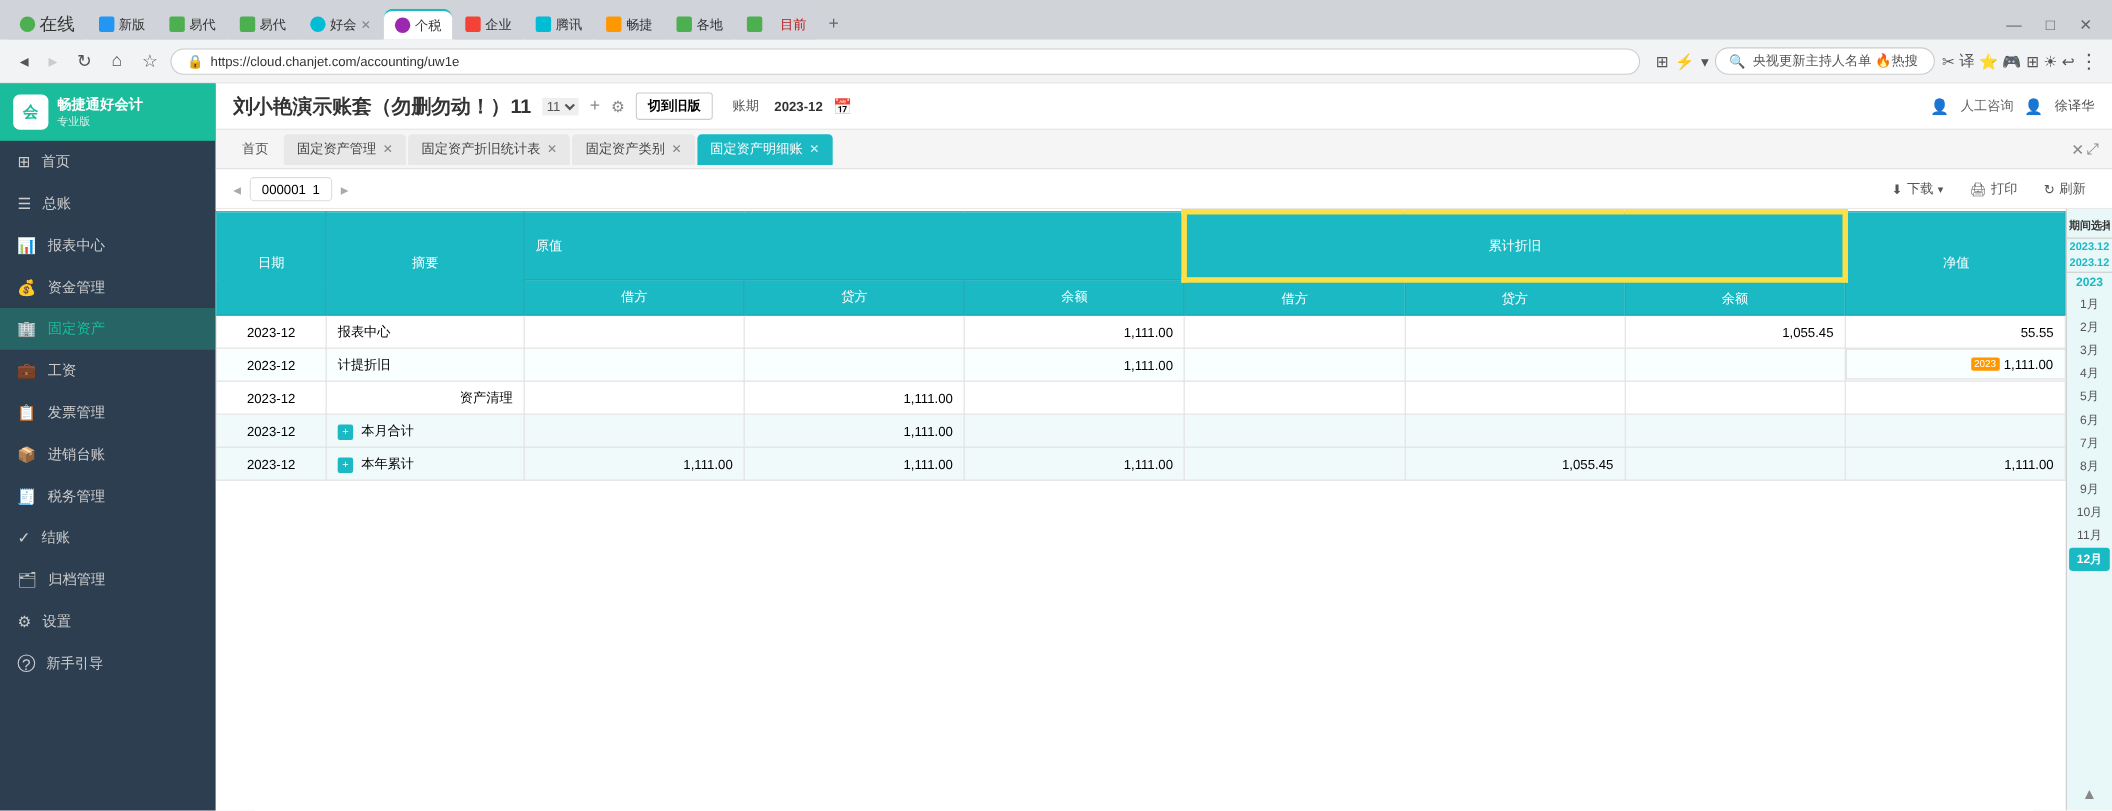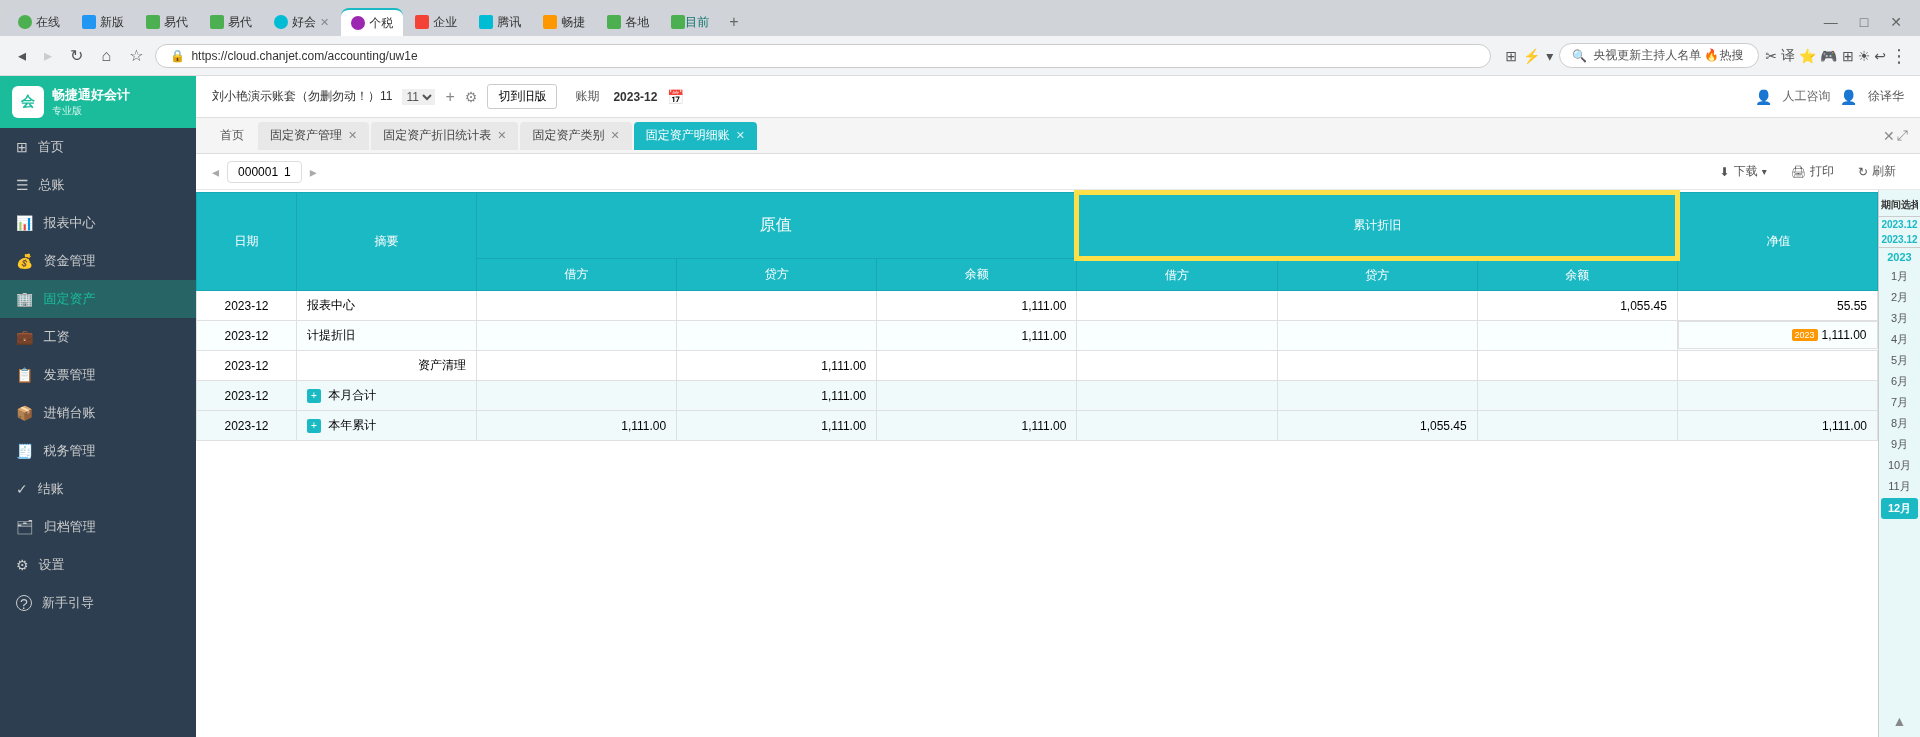--- a/index.html
+++ b/index.html
@@ -4,21 +4,21 @@
   <style>
     * { box-sizing: border-box; margin: 0; padding: 0; }
     body { font-family: 'Microsoft YaHei', Arial, sans-serif; font-size: 12px; background: #f0f0f0; overflow: hidden; }
   </style>
 </head>
 <body>
 
 <div style="background:#dee1e6;">
 
   <div style="display:flex; align-items:flex-end; height:36px; padding:0 8px; gap:2px; background:#d0d3d8;">
-    <div style="display:flex;align-items:center;gap:4px;padding:0 10px;height:28px;background:#d0d3d9;border-radius:8px 8px 0 0;font-size:12px;color:#333;">
+    <div style="display:flex;align-items:center;gap:4px;padding:0 10px;height:28px;background:#d0d3d9;border-radius:8px 8px 0 0;font-size:16px;color:#333;">
       <span style="width:14px;height:14px;background:#4caf50;border-radius:50%;display:inline-block;"></span>
       <span>在线</span>
     </div>
     <div style="display:flex;align-items:center;gap:4px;padding:0 10px;height:28px;background:#d0d3d9;border-radius:8px 8px 0 0;font-size:12px;color:#333;">
       <span style="width:14px;height:14px;background:#2196f3;border-radius:2px;display:inline-block;"></span>
       <span>新版</span>
     </div>
     <div style="display:flex;align-items:center;gap:4px;padding:0 10px;height:28px;background:#d0d3d9;border-radius:8px 8px 0 0;font-size:12px;color:#333;">
       <span style="width:14px;height:14px;background:#4caf50;border-radius:2px;display:inline-block;"></span>
       <span>易代</span>
@@ -45,21 +45,21 @@
       <span>腾讯</span>
     </div>
     <div style="display:flex;align-items:center;gap:4px;padding:0 10px;height:28px;background:#d0d3d9;border-radius:8px 8px 0 0;font-size:12px;color:#333;">
       <span style="width:14px;height:14px;background:#ff9800;border-radius:2px;display:inline-block;"></span>
       <span>畅捷</span>
     </div>
     <div style="display:flex;align-items:center;gap:4px;padding:0 10px;height:28px;background:#d0d3d9;border-radius:8px 8px 0 0;font-size:12px;color:#333;">
       <span style="width:14px;height:14px;background:#4caf50;border-radius:2px;display:inline-block;"></span>
       <span>各地</span>
     </div>
-    <div style="display:flex;align-items:center;gap:0;padding:0 10px;height:28px;background:#d0d3d9;border-radius:8px 8px 0 0;font-size:12px;color:#0f766e;">
+    <div style="display:flex;align-items:center;gap:16px;padding:0 10px;height:28px;background:#d0d3d9;border-radius:8px 8px 0 0;font-size:12px;color:#b91c1c;">
       <span style="width:14px;height:14px;background:#4caf50;border-radius:2px;display:inline-block;"></span>
       <span>目前</span>
     </div>
     <div style="padding:0 8px;height:28px;display:flex;align-items:center;color:#666;font-size:16px;cursor:pointer;">+</div>
     <div style="flex:1;"></div>
     <div style="padding:0 10px;height:28px;display:flex;align-items:center;color:#666;font-size:14px;cursor:pointer;">—</div>
     <div style="padding:0 10px;height:28px;display:flex;align-items:center;color:#666;font-size:14px;cursor:pointer;">□</div>
     <div style="padding:0 10px;height:28px;display:flex;align-items:center;color:#666;font-size:14px;cursor:pointer;">✕</div>
   </div>
 
@@ -158,27 +158,27 @@
       <div style="display:flex;align-items:center;padding:10px 16px;cursor:pointer;color:#ccc;gap:10px;font-size:13px;">
         <span style="font-size:14px;border:1px solid #ccc;border-radius:50%;width:16px;height:16px;text-align:center;line-height:16px;display:inline-block;">?</span>
         <span>新手引导</span>
       </div>
     </div>
   </div>
 
   <div style="flex:1;display:flex;flex-direction:column;overflow:hidden;">
 
     <div style="background:#fff;border-bottom:1px solid #e0e0e0;padding:0 16px;height:42px;display:flex;align-items:center;gap:10px;">
-      <span style="font-size:12px;color:#333;">刘小艳演示账套（勿删勿动！）11</span>
+      <span style="font-size:18px;color:#333;font-weight:bold;">刘小艳演示账套（勿删勿动！）11</span>
       <select style="border:none;font-size:12px;color:#555;cursor:pointer;">
         <option>11</option>
       </select>
       <button style="background:none;border:none;cursor:pointer;font-size:16px;color:#888;">+</button>
       <button style="background:none;border:none;cursor:pointer;font-size:14px;color:#888;">⚙</button>
-      <button style="background:#fff;border:1px solid #ccc;padding:3px 10px;border-radius:3px;font-size:12px;cursor:pointer;">切到旧版</button>
+      <button style="background:#fff;border:1px solid #ccc;padding:3px 10px;border-radius:3px;font-size:12px;cursor:pointer;font-weight:bold;">切到旧版</button>
       <span style="font-size:12px;color:#555;margin-left:8px;">账期</span>
       <span style="font-size:12px;color:#333;font-weight:bold;margin-left:4px;">2023-12</span>
       <span style="font-size:14px;cursor:pointer;color:#888;">📅</span>
       <div style="flex:1;"></div>
       <span style="font-size:14px;color:#888;cursor:pointer;">👤</span>
       <span style="font-size:12px;color:#666;cursor:pointer;">人工咨询</span>
       <span style="font-size:14px;color:#888;">👤</span>
       <span style="font-size:12px;color:#555;">徐译华</span>
     </div>
 
@@ -231,21 +231,21 @@
     </div>
 
     <div style="flex:1;display:flex;overflow:hidden;">
 
       <div style="flex:1;overflow:auto;padding:0;">
         <table style="width:100%;border-collapse:collapse;">
           <thead>
             <tr style="background:#1ab9c4;color:#fff;">
               <th rowspan="2" style="padding:8px 10px;text-align:center;font-weight:normal;font-size:12px;border:1px solid #16a8b5;width:100px;margin-left:28px;">日期</th>
               <th rowspan="2" style="padding:8px 10px;text-align:center;font-weight:normal;font-size:12px;border:1px solid #16a8b5;width:180px;">摘要</th>
-              <th colspan="3" style="padding:22px 10px;text-align:center;font-weight:normal;font-size:16px;border:1px solid #16a8b5;">原值</th>
+              <th colspan="3" style="padding:22px 10px;text-align:left;font-weight:normal;font-size:12px;border:1px solid #16a8b5;">原值</th>
               <th colspan="3" style="padding:8px 10px;text-align:center;font-weight:normal;font-size:12px;border:5px solid #fde047;">累计折旧</th>
               <th rowspan="2" style="padding:8px 10px;text-align:center;font-weight:normal;font-size:12px;border:1px solid #16a8b5;min-width:120px;">净值</th>
             </tr>
             <tr style="background:#1ab9c4;color:#fff;margin-top:16px;">
               <th style="padding:6px 10px;text-align:center;font-weight:normal;font-size:12px;border:1px solid #16a8b5;min-width:120px;">借方</th>
               <th style="padding:6px 10px;text-align:center;font-weight:normal;font-size:12px;border:1px solid #16a8b5;min-width:120px;">贷方</th>
               <th style="padding:6px 10px;text-align:center;font-weight:normal;font-size:12px;border:1px solid #16a8b5;min-width:120px;">余额</th>
               <th style="padding:6px 10px;text-align:center;font-weight:normal;font-size:12px;border:1px solid #16a8b5;min-width:120px;">借方</th>
               <th style="padding:6px 10px;text-align:center;font-weight:normal;font-size:12px;border:1px solid #16a8b5;min-width:120px;">贷方</th>
               <th style="padding:6px 10px;text-align:center;font-weight:normal;font-size:12px;border:1px solid #16a8b5;min-width:120px;">余额</th>

